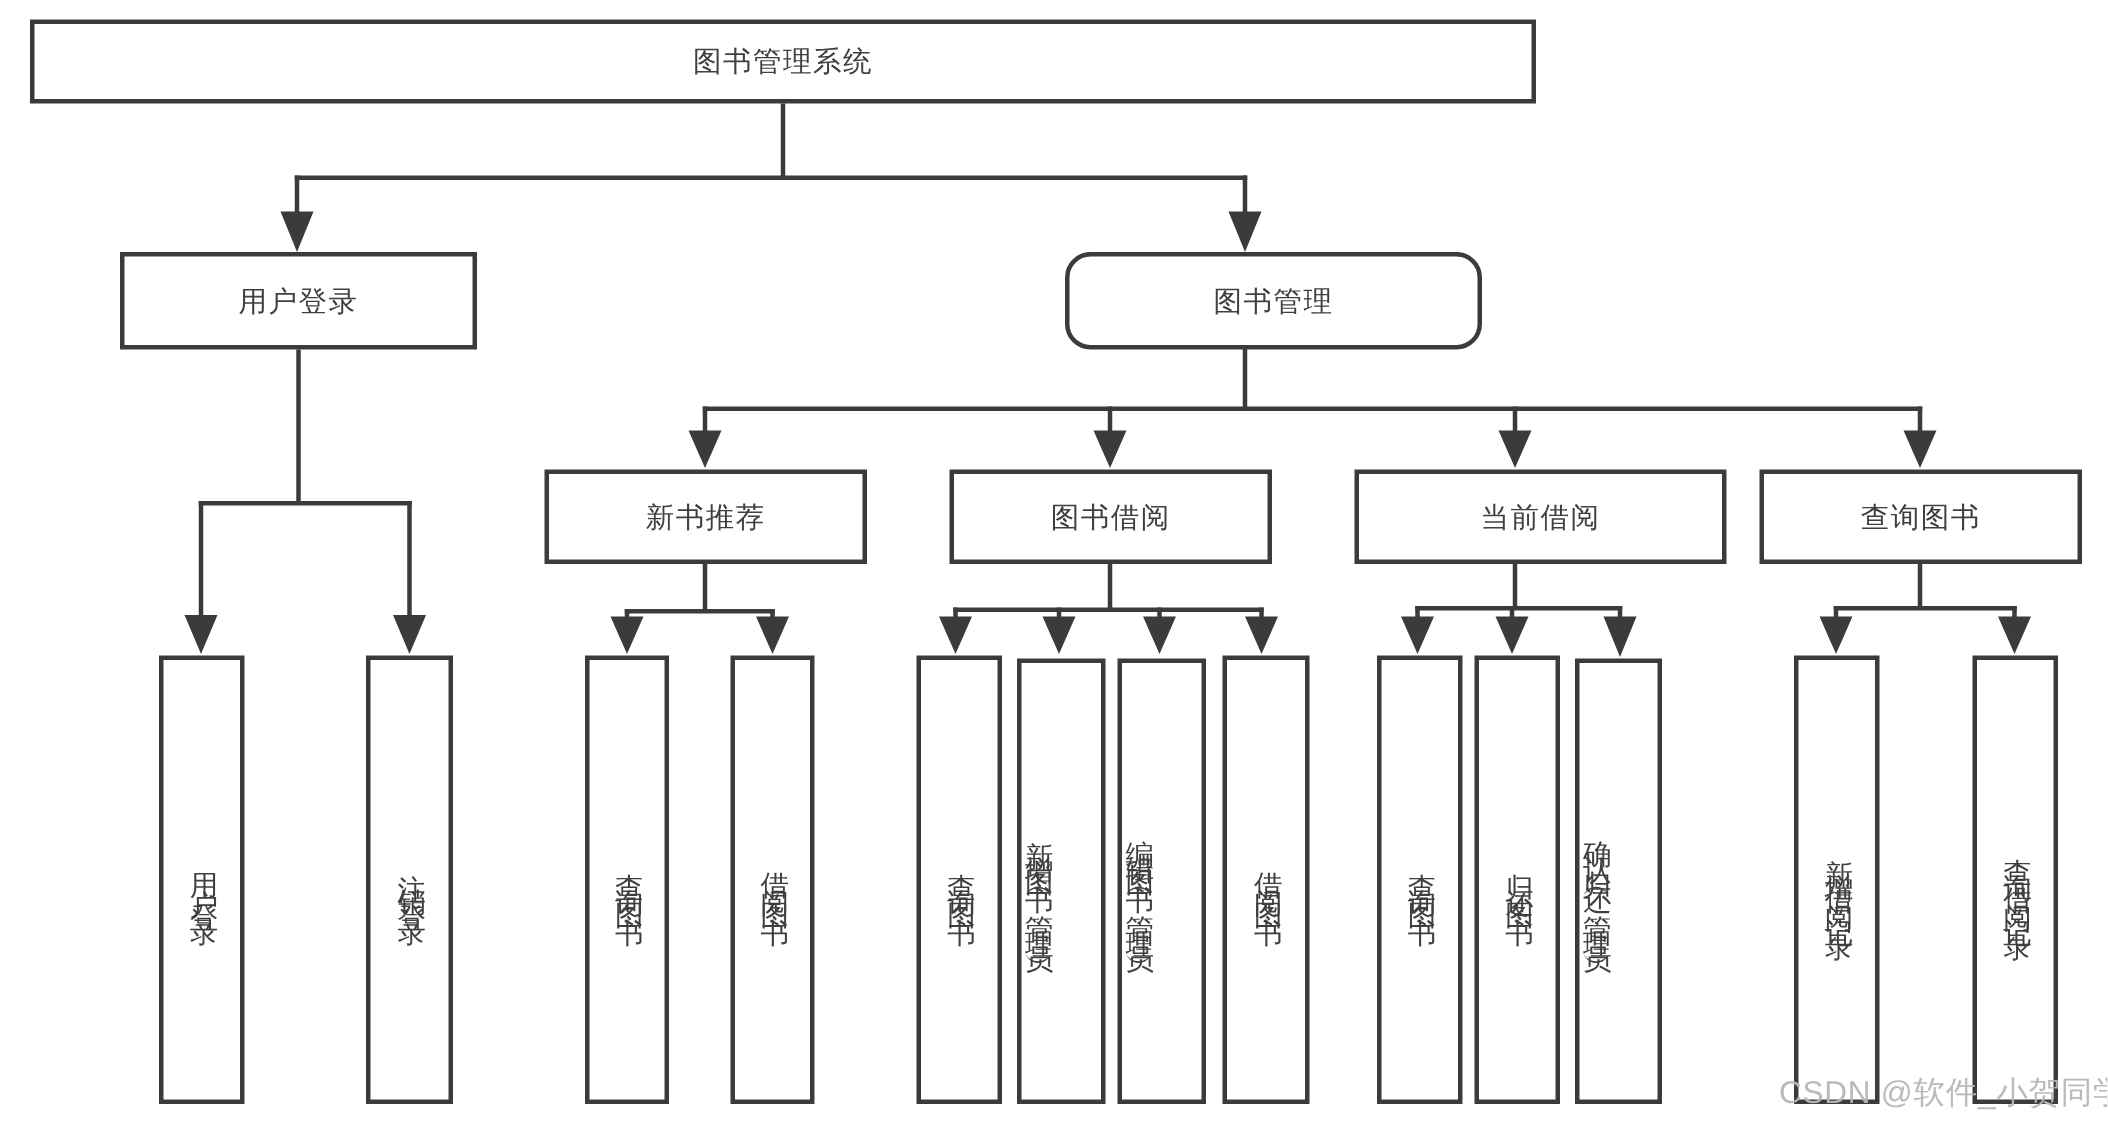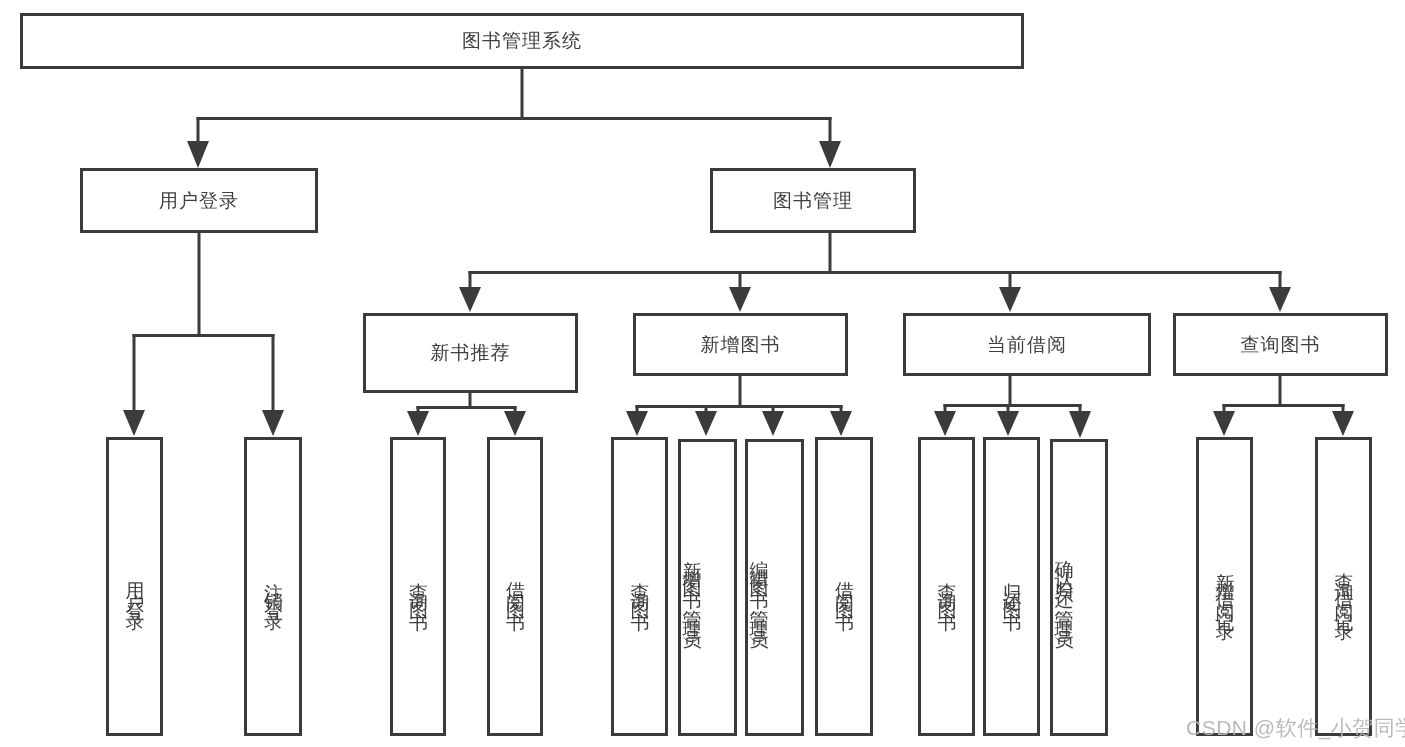--- a/index.html
+++ b/index.html
@@ -112,29 +112,29 @@
     </g>
   </svg>
 
   <div class="box" style="left:20px;top:13px;width:1004px;height:56px;">
     <span>图书管理系统</span>
   </div>
 
   <div class="box" style="left:80px;top:168px;width:238px;height:65px;">
     <span>用户登录</span>
   </div>
-  <div class="box" style="left:710px;top:168px;width:206px;height:65px;">
+  <div class="box" style="left:710px;top:168px;width:278px;height:65px;border-radius:17px;">
     <span>图书管理</span>
   </div>
 
-  <div class="box" style="left:363px;top:313px;width:215px;height:80px;">
+  <div class="box" style="left:363px;top:313px;width:215px;height:63px;">
     <span>新书推荐</span>
   </div>
   <div class="box" style="left:633px;top:313px;width:215px;height:63px;">
-    <span>新增图书</span>
+    <span>图书借阅</span>
   </div>
   <div class="box" style="left:903px;top:313px;width:248px;height:63px;">
     <span>当前借阅</span>
   </div>
   <div class="box" style="left:1173px;top:313px;width:215px;height:63px;">
     <span>查询图书</span>
   </div>
 
   <div class="vbox" style="left:106px;top:437px;width:57px;height:299px;">
     <span class="vtext">用户登录</span>

